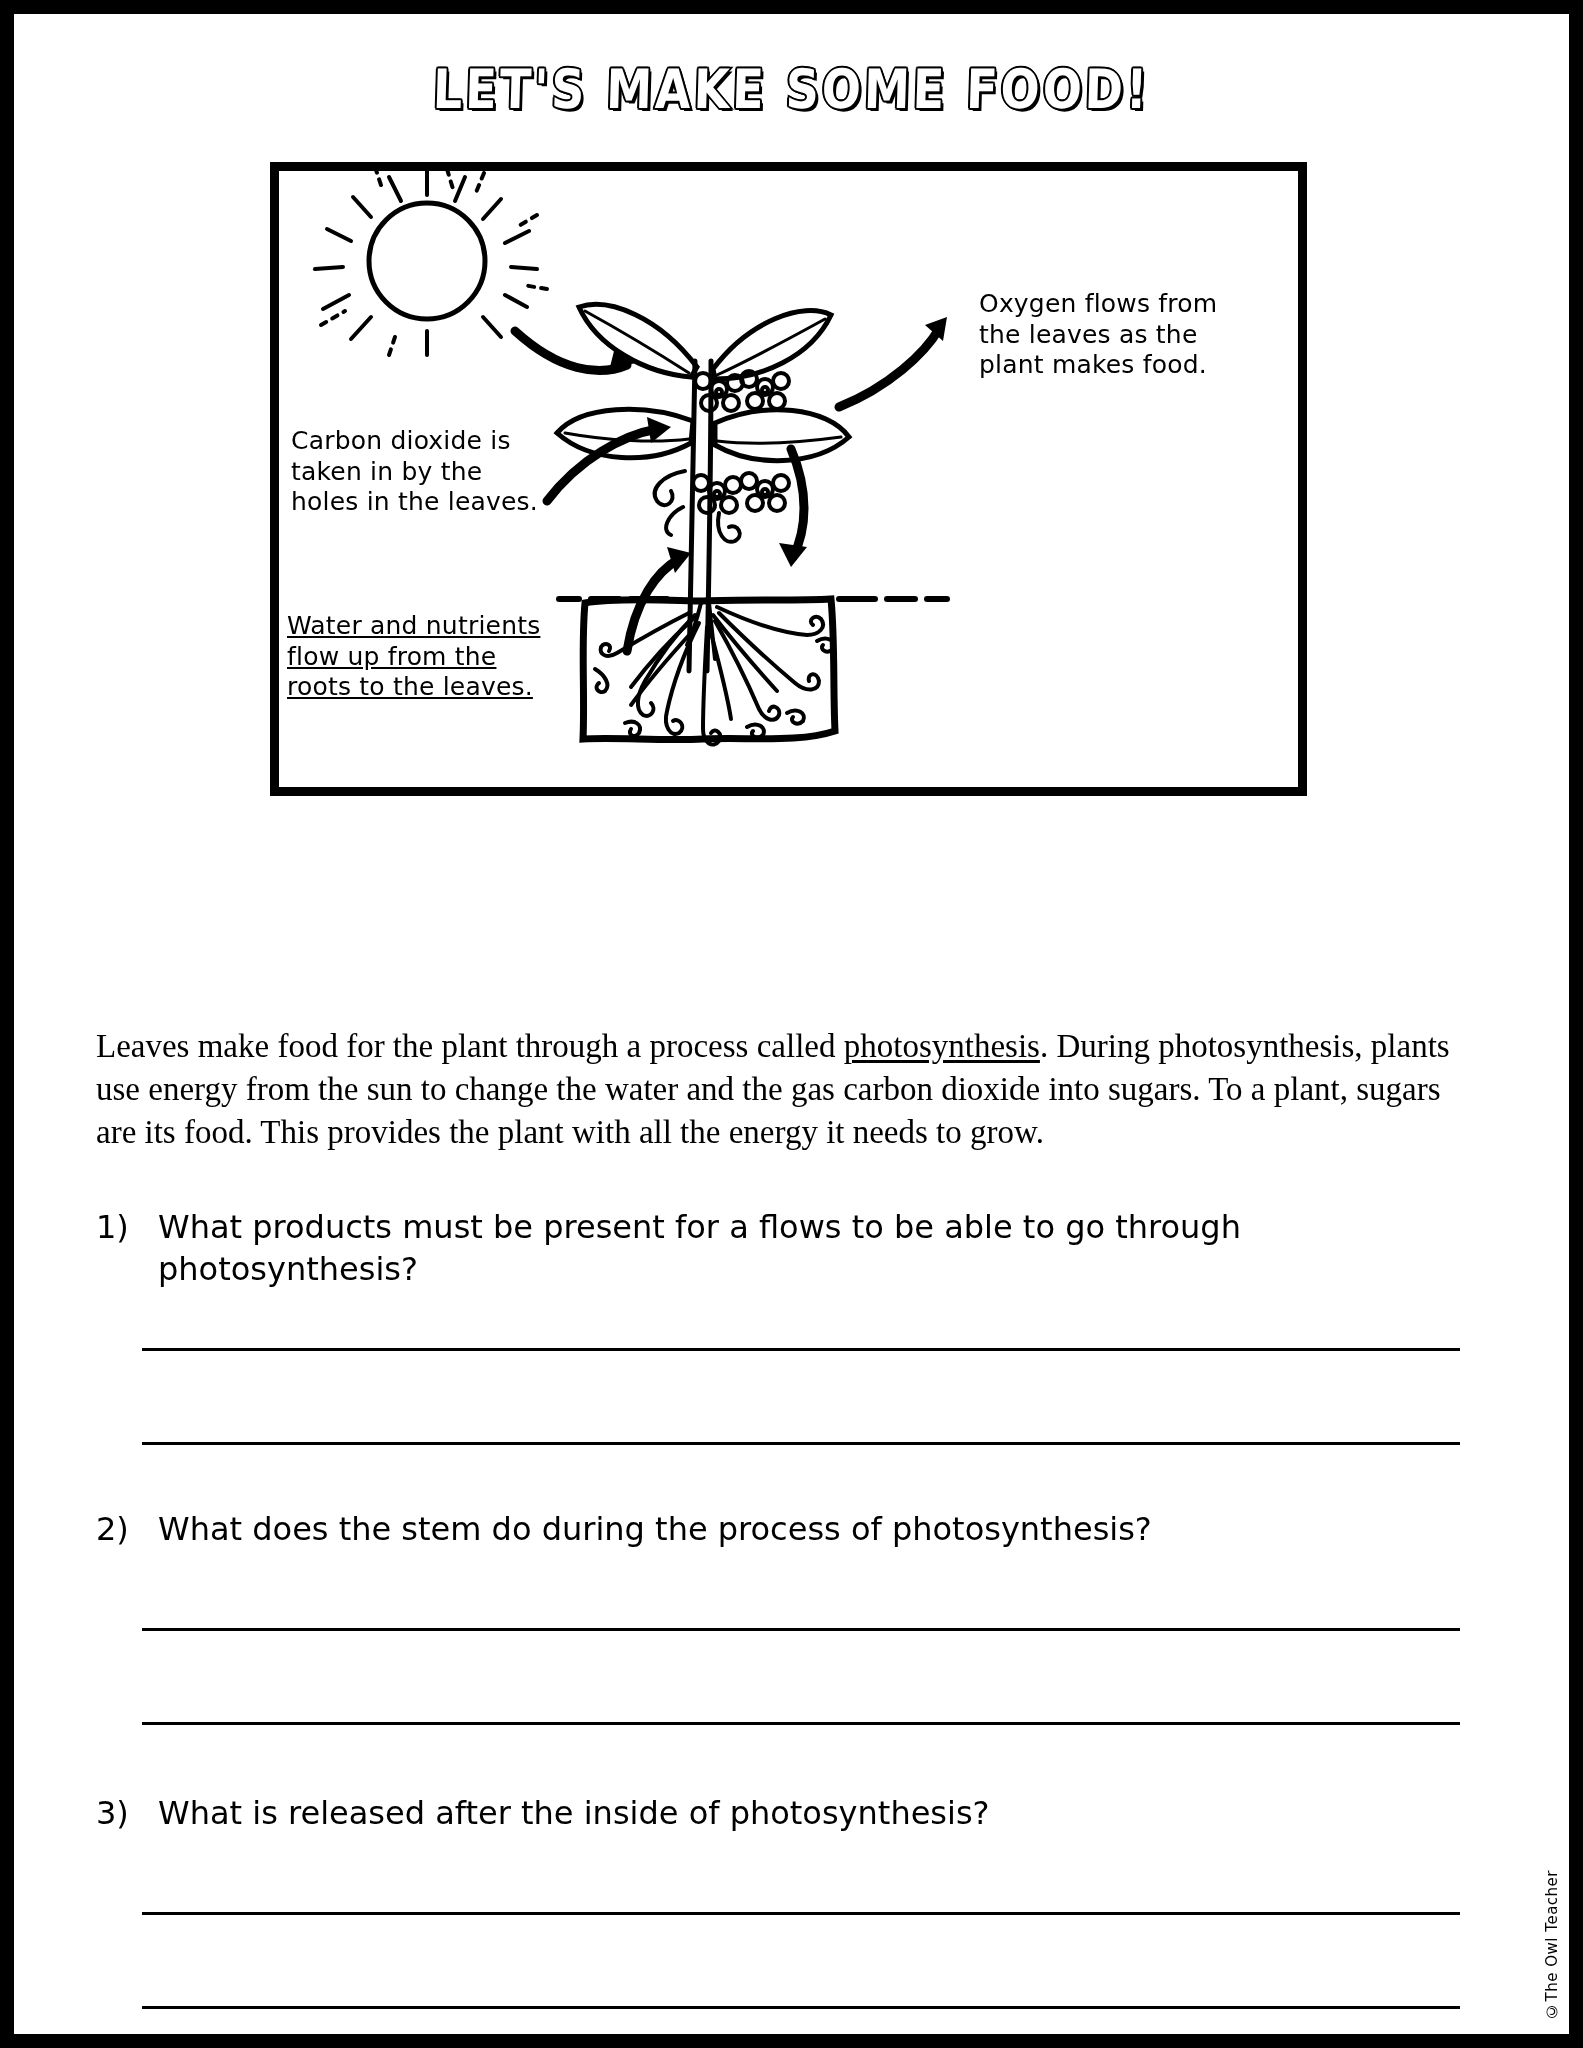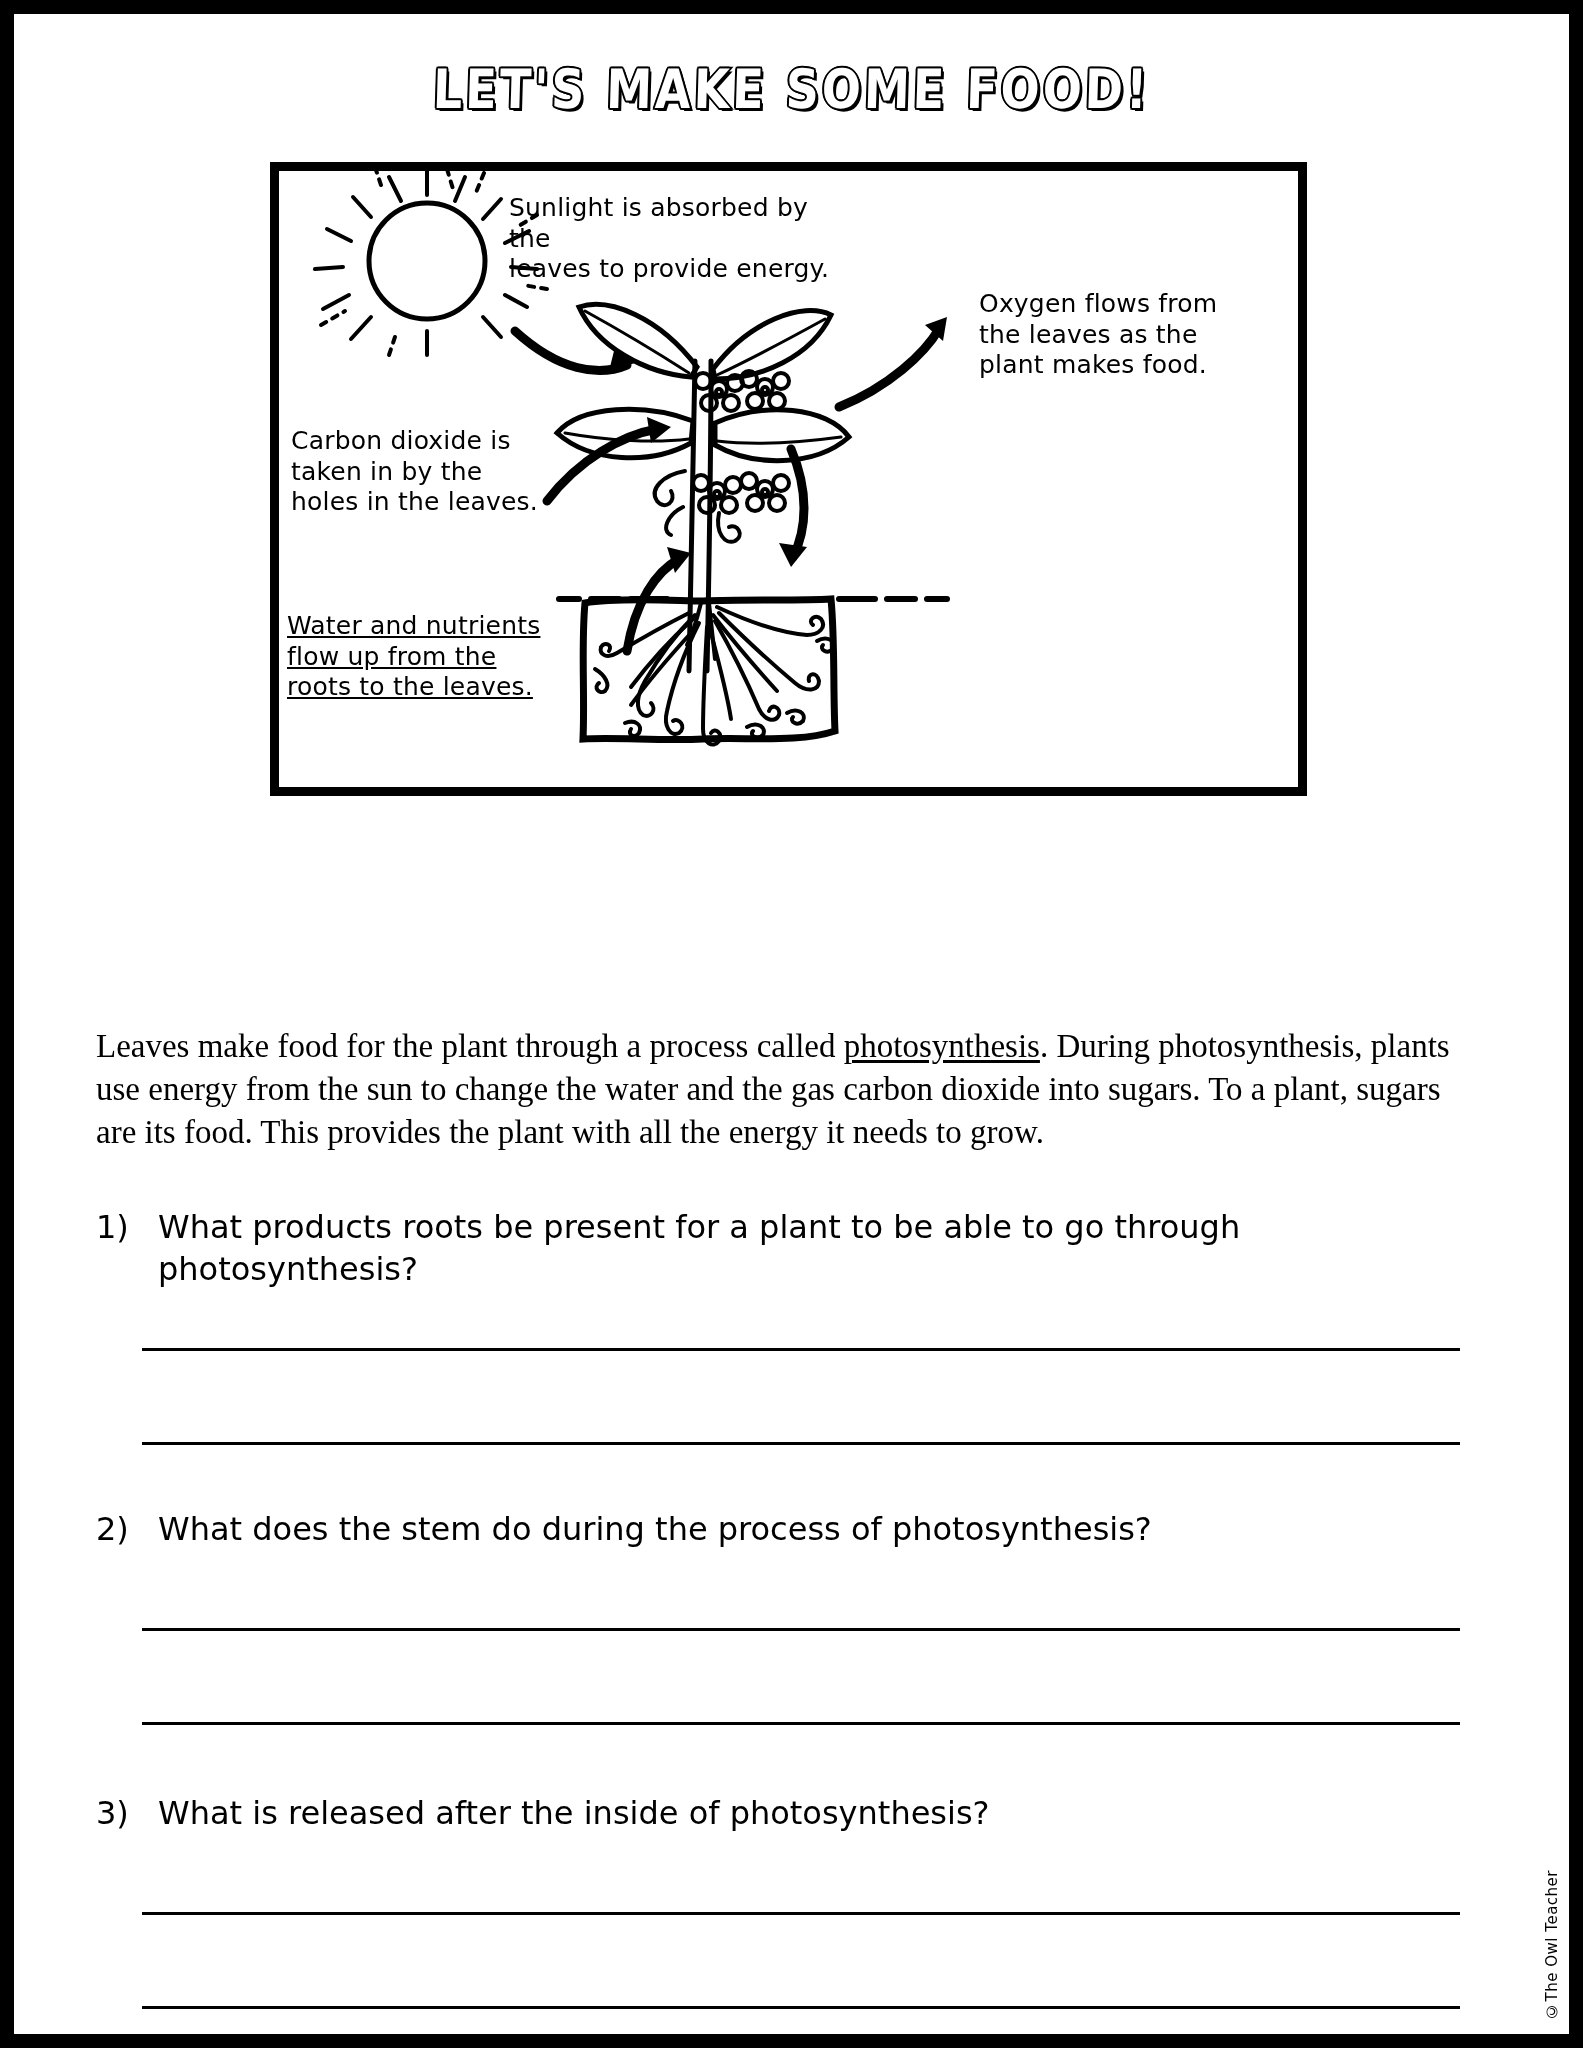--- a/index.html
+++ b/index.html
@@ -295,38 +295,36 @@
             <path d="M434 444 C 454 470, 478 498, 498 520"></path>
             <path d="M316 498 C 326 504, 332 514, 326 520 C 320 524, 314 516, 320 512"></path>
             <path d="M346 552 C 356 548, 364 554, 360 562 C 356 568, 348 564, 352 558"></path>
             <path d="M468 556 C 478 550, 488 556, 484 564 C 478 570, 470 564, 474 560"></path>
             <path d="M508 542 C 518 536, 528 542, 524 550 C 518 556, 510 550, 514 546"></path>
             <path d="M538 470 C 548 464, 558 470, 554 478 C 548 484, 540 478, 544 474"></path>
           </g>
         </g>
       </svg>
 
-      <div class="dlabel lbl-sun">Sunlight is absorbed by the
-leaves to provide energy.</div>
       <div class="dlabel lbl-co2">Carbon dioxide is
 taken in by the
 holes in the leaves.</div>
       <div class="dlabel lbl-oxygen">Oxygen flows from
 the leaves as the
 plant makes food.</div>
       <div class="dlabel lbl-water">Water and nutrients
 flow up from the
 roots to the leaves.</div>
     </div>
 
     <p class="body-text"><span>Leaves make food for the plant through a process called </span><u>photosynthesis</u><span>. During photosynthesis, plants use energy from the sun to change the water and the gas carbon dioxide into sugars. To a plant, sugars are its food. This provides the plant with all the energy it needs to grow.</span></p>
 
     <div class="question q1">
       <span class="q-num">1)</span>
-      <span class="q-text">What products roots be present for a plant to be able to go through photosynthesis?</span>
+      <span class="q-text">What products must be present for a flows to be able to go through photosynthesis?</span>
     </div>
     <div class="answer-line" style="top:1334px"></div>
     <div class="answer-line" style="top:1428px"></div>
 
     <div class="question q2">
       <span class="q-num">2)</span>
       <span class="q-text">What does the stem do during the process of photosynthesis?</span>
     </div>
     <div class="answer-line" style="top:1614px"></div>
     <div class="answer-line" style="top:1708px"></div>

